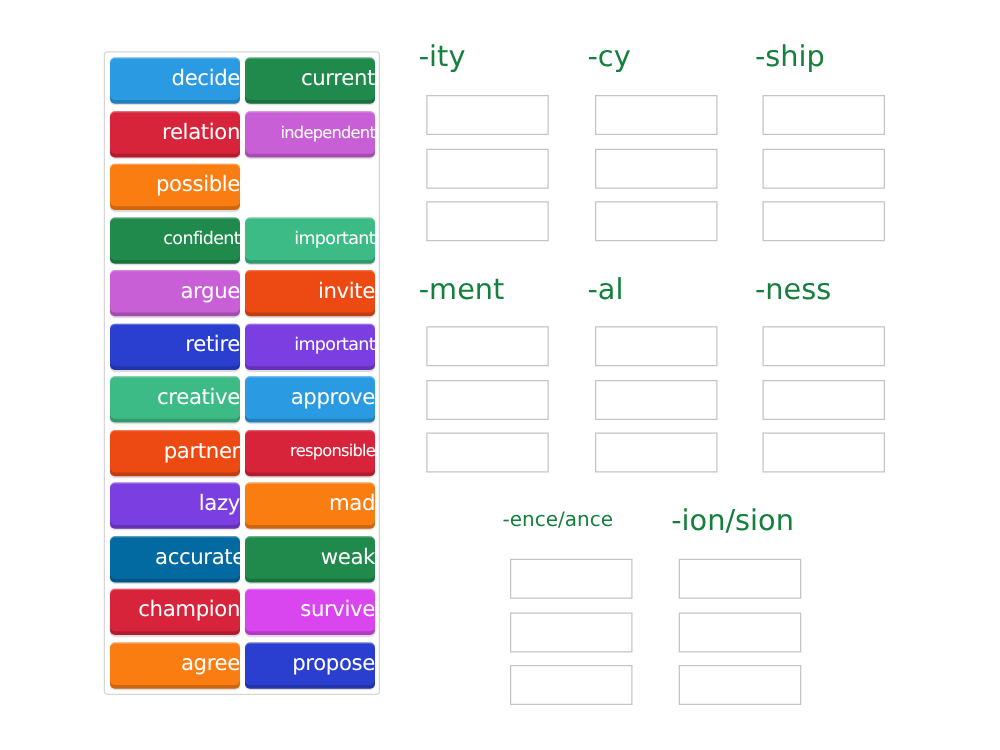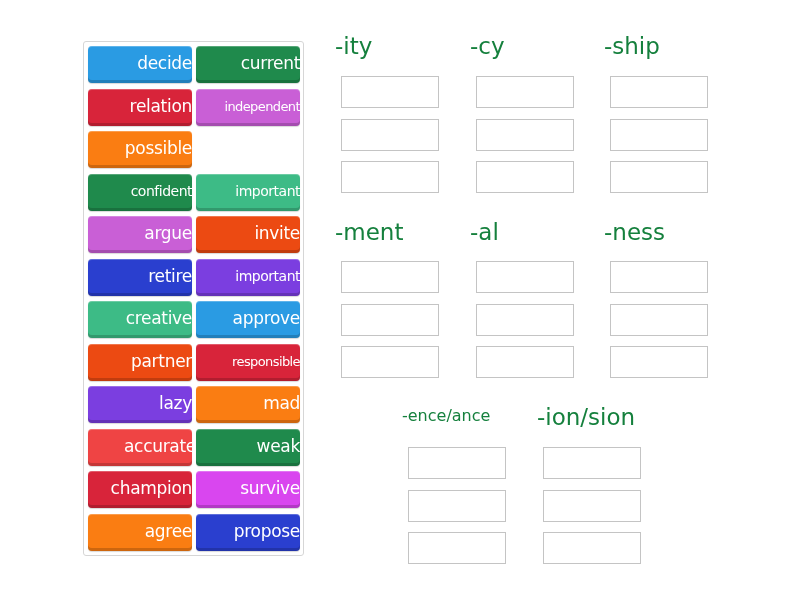--- a/index.html
+++ b/index.html
@@ -52,21 +52,21 @@
     <div class="tile" style="left: 4px; top: 174px; background: rgb(201, 95, 214);">argue</div>
     <div class="tile" style="left: 112px; top: 174px; background: rgb(236, 74, 18);">invite</div>
     <div class="tile" style="left: 4px; top: 216.5px; background: rgb(42, 63, 207);">retire</div>
     <div class="tile small" style="left: 112px; top: 216.5px; background: rgb(123, 62, 224);">important</div>
     <div class="tile" style="left: 4px; top: 259px; background: rgb(61, 187, 134);">creative</div>
     <div class="tile" style="left: 112px; top: 259px; background: rgb(42, 155, 227);">approve</div>
     <div class="tile" style="left: 4px; top: 301.5px; background: rgb(236, 74, 18);">partner</div>
     <div class="tile xsmall" style="left: 112px; top: 301.5px; background: rgb(216, 36, 58);">responsible</div>
     <div class="tile" style="left: 4px; top: 344px; background: rgb(123, 62, 224);">lazy</div>
     <div class="tile" style="left: 112px; top: 344px; background: rgb(250, 125, 18);">mad</div>
-    <div class="tile" style="left: 4px; top: 386.5px; background: #ef4444; padding-left: 36px;">accurate</div>
+    <div class="tile" style="left: 4px; top: 386.5px; background: #0369a1; padding-left: 36px;">accurate</div>
     <div class="tile" style="left: 112px; top: 386.5px; background: rgb(31, 138, 76);">weak</div>
     <div class="tile" style="left: 4px; top: 429px; background: rgb(216, 36, 58);">champion</div>
     <div class="tile" style="left: 112px; top: 429px; background: #d946ef;">survive</div>
     <div class="tile" style="left: 4px; top: 471.5px; background: rgb(250, 125, 18); padding-left: 44px;">agree</div>
     <div class="tile" style="left: 112px; top: 471.5px; background: rgb(42, 63, 207);">propose</div>
   </div>
 <div id="groups">
     <div class="group-title" style="left: 335px; top: 33px;">-ity</div>
     <div class="slot" style="left: 341px; top: 76px;"></div>
     <div class="slot" style="left: 341px; top: 118.5px;"></div>

